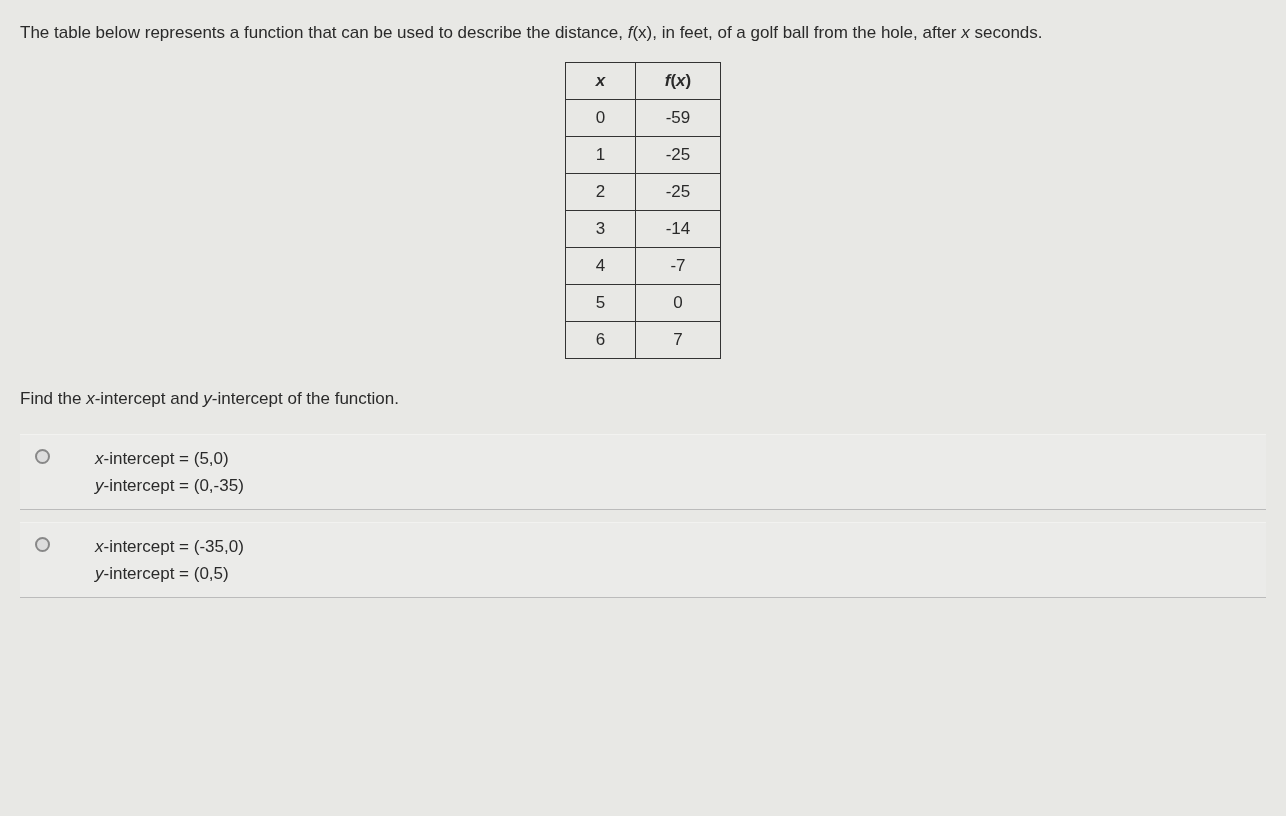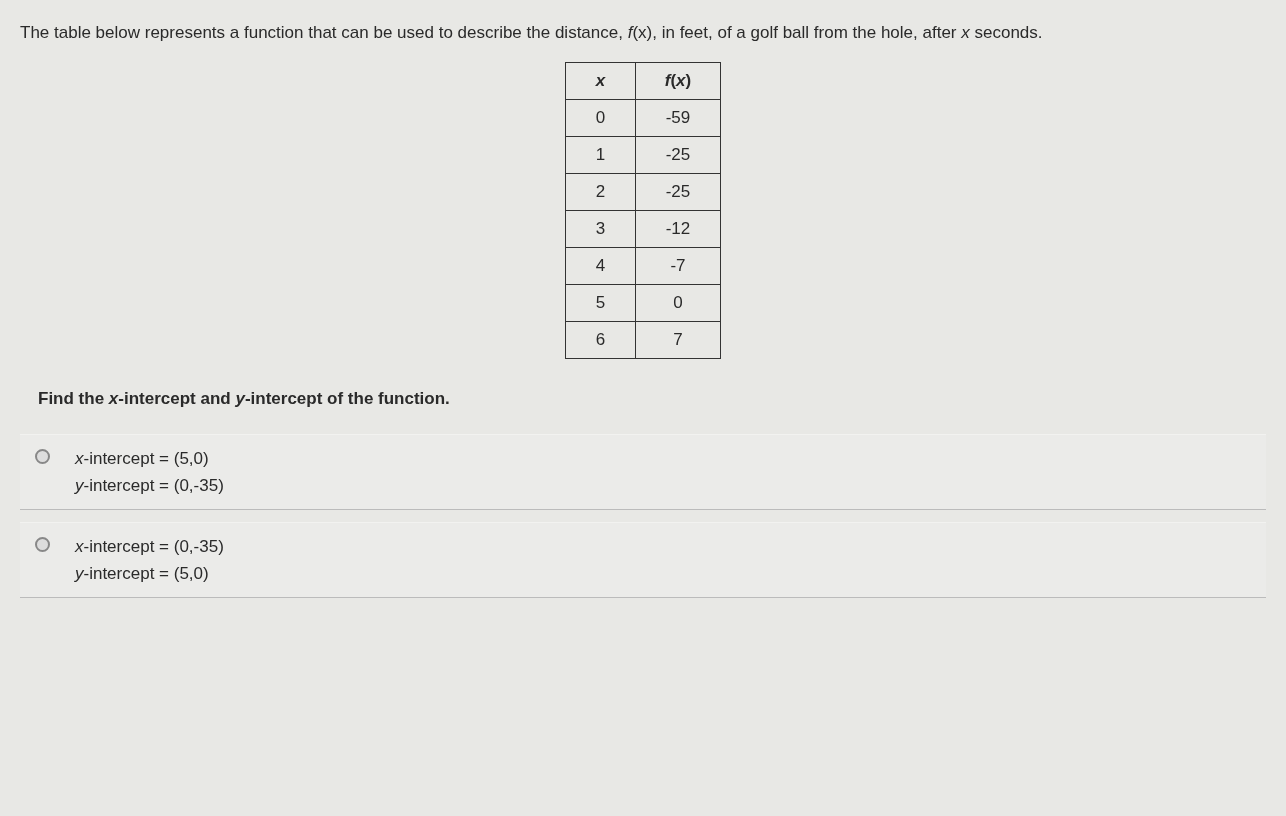--- a/index.html
+++ b/index.html
@@ -43,35 +43,35 @@
     th .func {
       font-style: italic;
     }
     th .var {
       font-style: italic;
     }
     .fx-col {
       min-width: 85px;
     }
     .instruction {
-      margin: 20px 0 25px 18px;
-      font-weight: bold;
+      margin: 20px 0 25px 0;
     }
     .options {
       display: flex;
       flex-direction: column;
       gap: 12px;
     }
     .option {
       display: flex;
       align-items: flex-start;
       padding: 10px 15px;
       background: rgba(255,255,255,0.15);
       border-bottom: 1px solid #bbb;
       border-top: 1px solid rgba(255,255,255,0.35);
+      gap: 20px;
     }
     .radio {
       width: 15px;
       height: 15px;
       border: 2px solid #888;
       border-radius: 50%;
       margin-right: 25px;
       margin-top: 4px;
       flex-shrink: 0;
       background: #ddd;
@@ -106,21 +106,21 @@
       <tr>
         <td>1</td>
         <td class="fx-col">-25</td>
       </tr>
       <tr>
         <td>2</td>
         <td class="fx-col">-25</td>
       </tr>
       <tr>
         <td>3</td>
-        <td class="fx-col">-12</td>
+        <td class="fx-col">-14</td>
       </tr>
       <tr>
         <td>4</td>
         <td class="fx-col">-7</td>
       </tr>
       <tr>
         <td>5</td>
         <td class="fx-col">0</td>
       </tr>
       <tr>
@@ -138,21 +138,21 @@
 <div class="options">
   <div class="option">
     <div class="radio"></div>
     <div class="option-text">
       <span class="italic">x</span><span>-intercept = (5,0)</span><br>
       <span class="italic">y</span><span>-intercept = (0,-35)</span>
     </div>
   </div>
 
 
-
   <div class="option">
     <div class="radio"></div>
     <div class="option-text">
-      <span class="italic">x</span><span>-intercept = (0,-35)</span><br>
-      <span class="italic">y</span><span>-intercept = (5,0)</span>
+      <span class="italic">x</span><span>-intercept = (-35,0)</span><br>
+      <span class="italic">y</span><span>-intercept = (0,5)</span>
     </div>
   </div>
+
 </div>
 
 </body></html>

